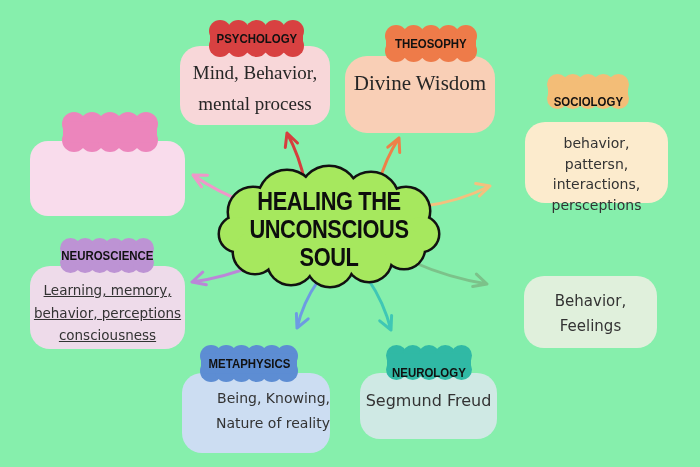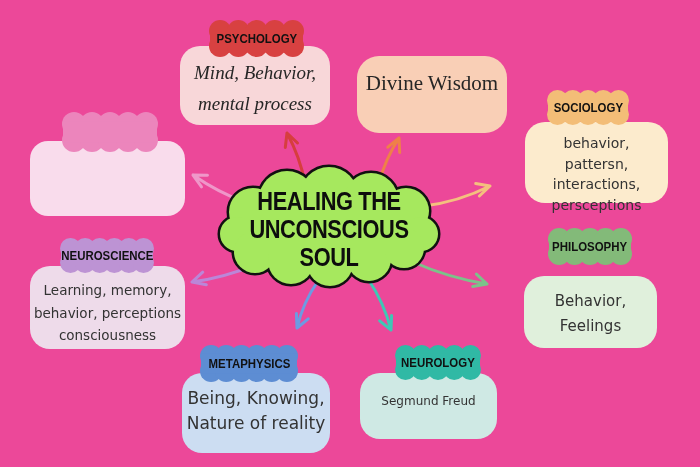--- a/index.html
+++ b/index.html
@@ -18,42 +18,42 @@
   .scallop{
     position:absolute;z-index:3;display:flex;align-items:center;justify-content:center;
   }
   .scallop svg{position:absolute;left:0;top:0;overflow:visible;}
   .badge-label{
     position:relative;z-index:1;font-family:"Liberation Sans",sans-serif;
     font-weight:bold;font-size:13px;color:#111;letter-spacing:0px;
     transform:scaleX(0.88);white-space:nowrap;
   }
   
-  .t-psychology .box-text{font-size:19px;line-height:31px;padding-top:11px;font-style:italic;}
+  .t-psychology .box-text{font-size:19px;line-height:31px;padding-top:11px;}
   .t-theosophy .box-text{font-size:21px;line-height:26px;padding-top:14px;}
   .t-sociology .box-text{font-size:14px;line-height:20.5px;padding-top:11px;}
   .t-philosophy .box-text{font-size:15px;line-height:25px;padding-top:13px;}
-  .t-neurology .box-text{font-size:12px;line-height:22px;padding-top:17px;}
-  .t-metaphysics .box-text{font-size:17px;line-height:25px;padding-top:13px;}
-  .t-neuroscience .box-text{font-size:13.5px;line-height:22.5px;padding-top:13px;}
+  .t-neurology .box-text{font-size:16px;line-height:22px;padding-top:17px;}
+  .t-metaphysics .box-text{font-size:14px;line-height:25px;padding-top:13px;text-align:right;}
+  .t-neuroscience .box-text{font-size:13.5px;line-height:22.5px;padding-top:13px;text-decoration:underline;}
   
   .center-cloud{position:absolute;left:223px;top:176px;width:212px;height:106px;z-index:4;}
   .center-cloud svg{position:absolute;left:0;top:0;overflow:visible;}
   .cloud-text{
     position:absolute;left:0;top:0;width:100%;height:100%;z-index:2;
     display:flex;align-items:center;justify-content:center;text-align:center;
     white-space:pre-line;font-family:"Liberation Sans",sans-serif;font-weight:bold;
     font-size:26px;line-height:28px;color:#0d0d0d;transform:scaleX(0.84);
     letter-spacing:-0.5px;
   }
 </style>
 </head>
 <body>
 
-<div class="canvas" style="background: #ec4899;">
+<div class="canvas" style="background: #86efac;">
 
   <svg class="arrow-layer" width="700" height="467" viewBox="0 0 700 467">
     <path stroke="#d63e3e" d="M 305 183 Q 299.7635496474749 156.64512212690903 287 133 M 297.5 143.0 L 287 133 L 285.3 147.4"></path>
     <path stroke="#ef8048" d="M 379 183 Q 385.34475380551896 158.8754461357862 399 138 M 399.7 152.5 L 399 138 L 387.8 147.2"></path>
     <path stroke="#f4c07e" d="M 424 206 Q 458.74004437169725 201.74214642660084 490 186 M 479.4 196.0 L 490 186 L 475.7 183.5"></path>
     <path stroke="#7cc28a" d="M 413 262 Q 448.5751486595852 277.7926817813953 487 284 M 472.7 286.5 L 487 284 L 476.4 274.1"></path>
     <path stroke="#3fc7b5" d="M 368 279 Q 384.05793378444514 302.4444612344659 391 330 M 379.7 320.8 L 391 330 L 391.6 315.5"></path>
     <path stroke="#6d9be2" d="M 318 281 Q 302.93495644692086 302.46029968904975 297 328 M 296.4 313.5 L 297 328 L 308.2 318.8"></path>
     <path stroke="#bb86d8" d="M 262 262 Q 228.3736056394869 276.8076197382041 192 282 M 202.7 272.2 L 192 282 L 206.3 284.7"></path>
     <path stroke="#ef97c9" d="M 247 203 Q 218.15873134218 192.5510181257957 193 175 M 207.5 175.2 L 193 175 L 201.5 186.8"></path>
@@ -93,25 +93,41 @@
         <circle cx="83.89999999999999" cy="25.9" r="11.1" fill="#d84141"></circle>
         <rect x="1" y="8.88" width="93" height="19.24" fill="#d84141"></rect>
       </svg>
     <span class="badge-label">PSYCHOLOGY</span>
   </div>
   <div class="node-box serif t-psychology" style="left: 180px; top: 46px; width: 150px; height: 79px; background: rgb(248, 215, 217);">
     <div class="box-text">Mind, Behavior,
 mental process</div>
   </div>
 
-  <div class="node-box serif t-theosophy" style="left: 357px; top: 56px; width: 150px; height: 77px; border-radius: 22px; background: rgb(249, 207, 182);">
+  <div class="scallop" style="left:385px;top:25px;width:92px;height:37px;">
+      <svg width="92" height="37" viewBox="0 0 92 37">
+        <circle cx="11.1" cy="11.1" r="11.1" fill="#ee7b49"></circle>
+        <circle cx="28.549999999999997" cy="11.1" r="11.1" fill="#ee7b49"></circle>
+        <circle cx="46" cy="11.1" r="11.1" fill="#ee7b49"></circle>
+        <circle cx="63.449999999999996" cy="11.1" r="11.1" fill="#ee7b49"></circle>
+        <circle cx="80.89999999999999" cy="11.1" r="11.1" fill="#ee7b49"></circle>
+        <circle cx="11.1" cy="25.9" r="11.1" fill="#ee7b49"></circle>
+        <circle cx="28.549999999999997" cy="25.9" r="11.1" fill="#ee7b49"></circle>
+        <circle cx="46" cy="25.9" r="11.1" fill="#ee7b49"></circle>
+        <circle cx="63.449999999999996" cy="25.9" r="11.1" fill="#ee7b49"></circle>
+        <circle cx="80.89999999999999" cy="25.9" r="11.1" fill="#ee7b49"></circle>
+        <rect x="1" y="8.88" width="90" height="19.24" fill="#ee7b49"></rect>
+      </svg>
+    <span class="badge-label">THEOSOPHY</span>
+  </div>
+  <div class="node-box serif t-theosophy" style="left: 345px; top: 56px; width: 150px; height: 77px; border-radius: 22px; background: rgb(249, 207, 182);">
     <div class="box-text">Divine Wisdom</div>
   </div>
 
-  <div class="scallop" style="left:547px;top:90px;width:82px;height:35px;">
+  <div class="scallop" style="left:547px;top:74px;width:82px;height:35px;align-items:flex-end;">
       <svg width="82" height="35" viewBox="0 0 82 35">
         <circle cx="10.5" cy="10.5" r="10.5" fill="#f3bd77"></circle>
         <circle cx="25.75" cy="10.5" r="10.5" fill="#f3bd77"></circle>
         <circle cx="41" cy="10.5" r="10.5" fill="#f3bd77"></circle>
         <circle cx="56.25" cy="10.5" r="10.5" fill="#f3bd77"></circle>
         <circle cx="71.5" cy="10.5" r="10.5" fill="#f3bd77"></circle>
         <circle cx="10.5" cy="24.5" r="10.5" fill="#f3bd77"></circle>
         <circle cx="25.75" cy="24.5" r="10.5" fill="#f3bd77"></circle>
         <circle cx="41" cy="24.5" r="10.5" fill="#f3bd77"></circle>
         <circle cx="56.25" cy="24.5" r="10.5" fill="#f3bd77"></circle>
@@ -120,42 +136,26 @@
       </svg>
     <span class="badge-label">SOCIOLOGY</span>
   </div>
   <div class="node-box t-sociology" style="left: 525px; top: 122px; width: 143px; height: 81px; background: rgb(252, 235, 205);">
     <div class="box-text">behavior,
 pattersn,
 interactions,
 persceptions</div>
   </div>
 
-  <div class="scallop" style="left:548px;top:228px;width:84px;height:37px;">
-      <svg width="84" height="37" viewBox="0 0 84 37">
-        <circle cx="11.1" cy="11.1" r="11.1" fill="#83ba79"></circle>
-        <circle cx="26.549999999999997" cy="11.1" r="11.1" fill="#83ba79"></circle>
-        <circle cx="42" cy="11.1" r="11.1" fill="#83ba79"></circle>
-        <circle cx="57.449999999999996" cy="11.1" r="11.1" fill="#83ba79"></circle>
-        <circle cx="72.89999999999999" cy="11.1" r="11.1" fill="#83ba79"></circle>
-        <circle cx="11.1" cy="25.9" r="11.1" fill="#83ba79"></circle>
-        <circle cx="26.549999999999997" cy="25.9" r="11.1" fill="#83ba79"></circle>
-        <circle cx="42" cy="25.9" r="11.1" fill="#83ba79"></circle>
-        <circle cx="57.449999999999996" cy="25.9" r="11.1" fill="#83ba79"></circle>
-        <circle cx="72.89999999999999" cy="25.9" r="11.1" fill="#83ba79"></circle>
-        <rect x="1" y="8.88" width="82" height="19.24" fill="#83ba79"></rect>
-      </svg>
-    <span class="badge-label">PHILOSOPHY</span>
-  </div>
   <div class="node-box t-philosophy" style="left: 524px; top: 276px; width: 133px; height: 72px; background: rgb(224, 240, 220);">
     <div class="box-text">Behavior,
 Feelings</div>
   </div>
 
-  <div class="scallop" style="left:395px;top:345px;width:86px;height:35px;">
+  <div class="scallop" style="left:386px;top:345px;width:86px;height:35px;align-items:flex-end;">
       <svg width="86" height="35" viewBox="0 0 86 35">
         <circle cx="10.5" cy="10.5" r="10.5" fill="#30b9a5"></circle>
         <circle cx="26.75" cy="10.5" r="10.5" fill="#30b9a5"></circle>
         <circle cx="43" cy="10.5" r="10.5" fill="#30b9a5"></circle>
         <circle cx="59.25" cy="10.5" r="10.5" fill="#30b9a5"></circle>
         <circle cx="75.5" cy="10.5" r="10.5" fill="#30b9a5"></circle>
         <circle cx="10.5" cy="24.5" r="10.5" fill="#30b9a5"></circle>
         <circle cx="26.75" cy="24.5" r="10.5" fill="#30b9a5"></circle>
         <circle cx="43" cy="24.5" r="10.5" fill="#30b9a5"></circle>
         <circle cx="59.25" cy="24.5" r="10.5" fill="#30b9a5"></circle>

